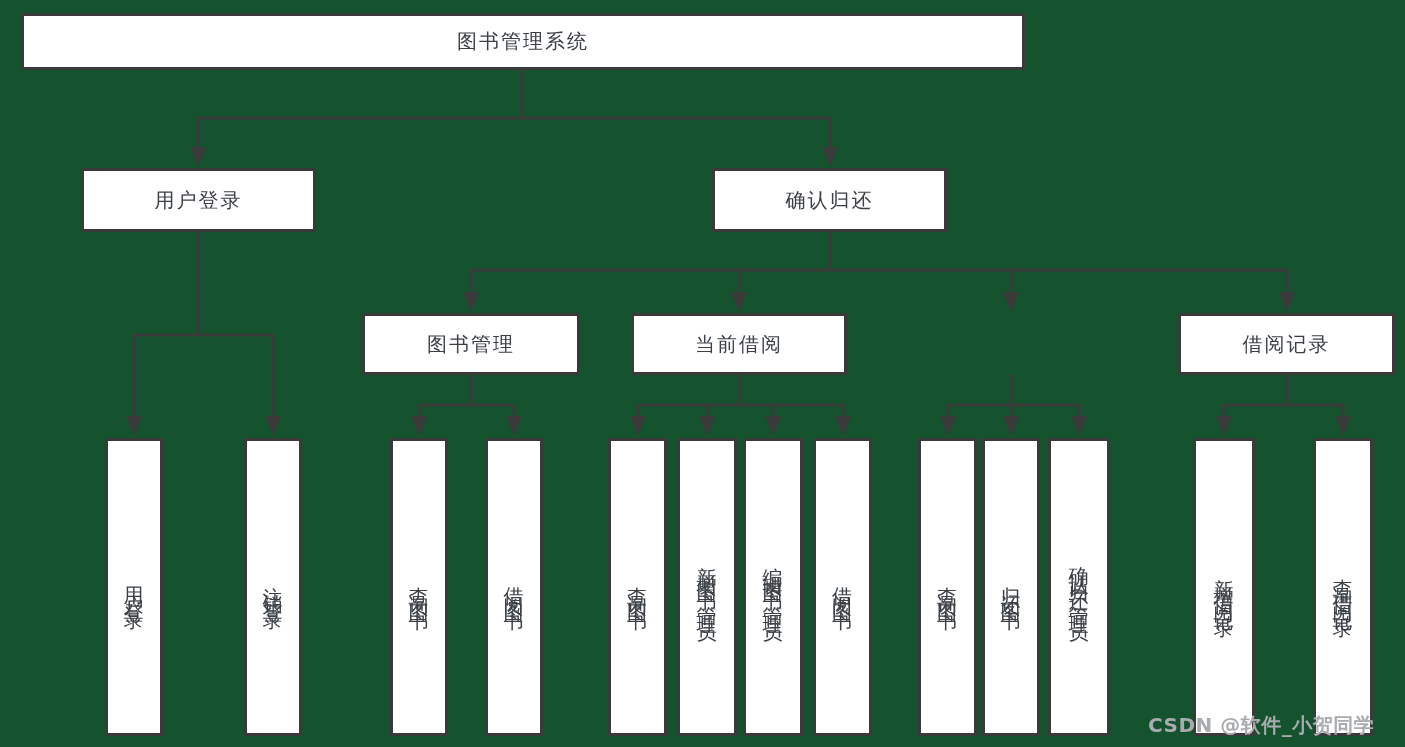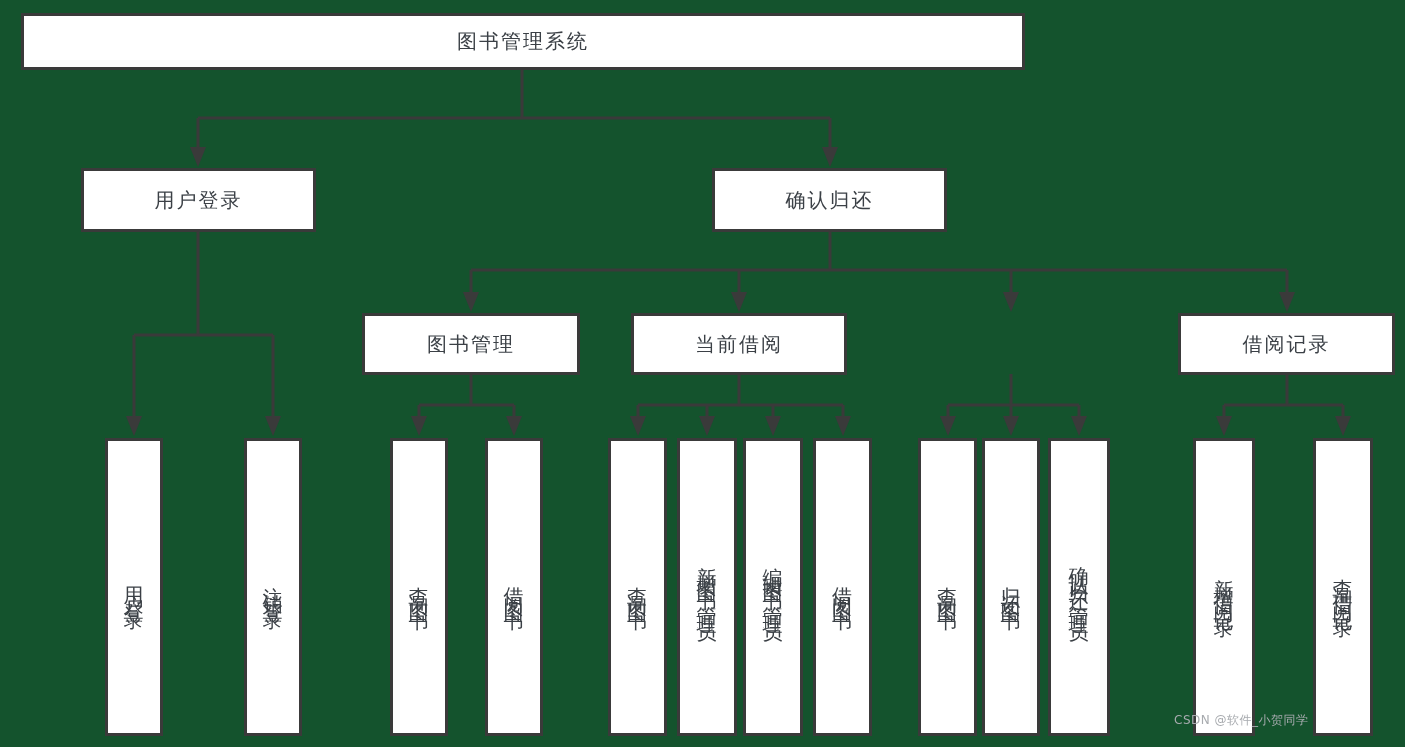--- a/index.html
+++ b/index.html
@@ -35,26 +35,27 @@
   }
   .vbox{
     writing-mode:vertical-rl;
     text-orientation:mixed;
     font-size:20px;
     letter-spacing:8px;
     line-height:1;
   }
   .watermark{
     position:absolute;
-    left:1174px;top:712px;
-    font-size:12px;
+    left:1148px;top:712px;
+    font-size:20px;
     color:var(--wm);
     letter-spacing:0.5px;
     white-space:nowrap;
     z-index:5;
+    font-weight:bold;
   }
 </style>
 </head>
 <body>
 
 <div class="canvas">
 
   <svg class="connectors" viewBox="0 0 1405 747" xmlns="http://www.w3.org/2000/svg">
     <path class="stems" d="
       M522 68 V118

